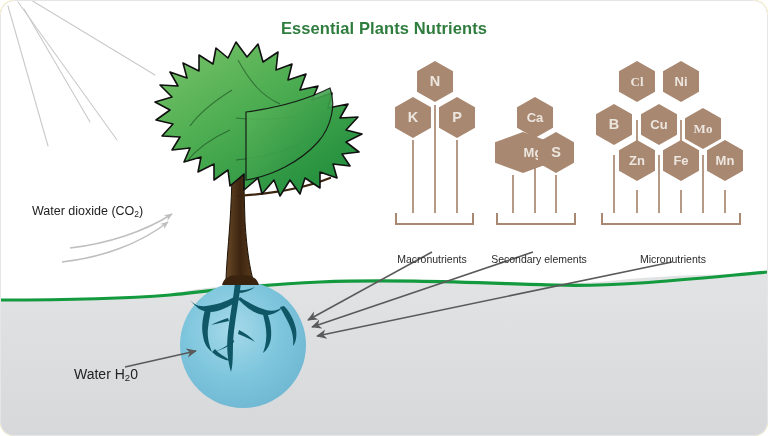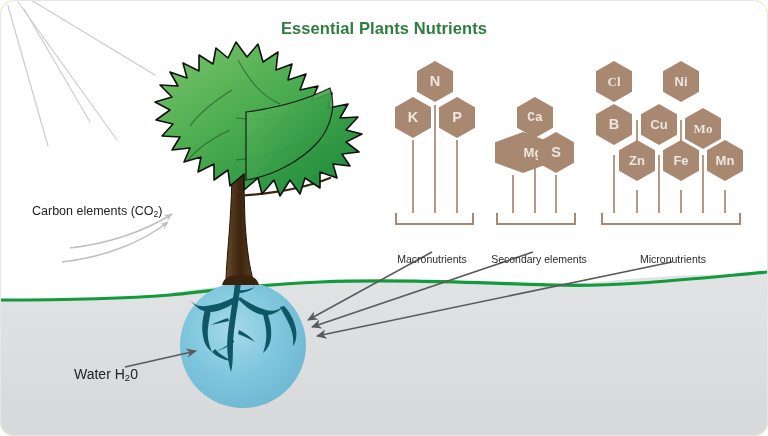--- a/index.html
+++ b/index.html
@@ -207,45 +207,45 @@
       </g>
 
     </g>
 
     <rect x="0.5" y="0.5" width="767" height="435" rx="14" ry="14" fill="none" stroke="#e6e6e6" stroke-width="1"></rect>
   </svg>
 
   <div class="txt" id="title">Essential Plants Nutrients</div>
 
   <div class="txt" id="lbl-co2">
-    <span>Carbon elements (CO</span><sub>2</sub><span>)</span>
+    <span>Water dioxide (CO</span><sub>2</sub><span>)</span>
   </div>
 
   <div class="txt" id="lbl-water">
     <span>Water H</span><sub>2</sub><span>0</span>
   </div>
 
   <div class="txt grp-label" id="lbl-macro">Macronutrients</div>
   <div class="txt grp-label" id="lbl-secondary">Secondary elements</div>
   <div class="txt grp-label" id="lbl-micro">Micronutrients</div>
 
   <div class="hexwrap">
     <div class="hex" style="left:417px;top:61px;">N</div>
     <div class="hex" style="left:395px;top:97px;">K</div>
     <div class="hex" style="left:439px;top:97px;">P</div>
   </div>
 
   <div class="hexwrap">
-    <div class="hex sm" style="left:517px;top:97px;font-family:Liberation Mono, monospace;">Ca</div>
+    <div class="hex sm" style="left:517px;top:97px;">Ca</div>
     <div class="hex sm" style="left:495px;top:132px;padding-left:20px;">Mg</div>
     <div class="hex" style="left:538px;top:132px;">S</div>
   </div>
 
   <div class="hexwrap">
-    <div class="hex sm" style="left:596px;top:61px;font-family:Liberation Serif, serif;">Cl</div>
+    <div class="hex sm" style="left:619px;top:61px;font-family:Liberation Serif, serif;">Cl</div>
     <div class="hex sm" style="left:663px;top:61px;">Ni</div>
 
     <div class="hex" style="left:596px;top:104px;">B</div>
     <div class="hex sm" style="left:641px;top:104px;">Cu</div>
     <div class="hex sm" style="left:685px;top:108px;font-family:Liberation Serif, serif;">Mo</div>
 
     <div class="hex sm" style="left:619px;top:140px;">Zn</div>
     <div class="hex sm" style="left:663px;top:140px;">Fe</div>
     <div class="hex sm" style="left:707px;top:140px;">Mn</div>
   </div>

